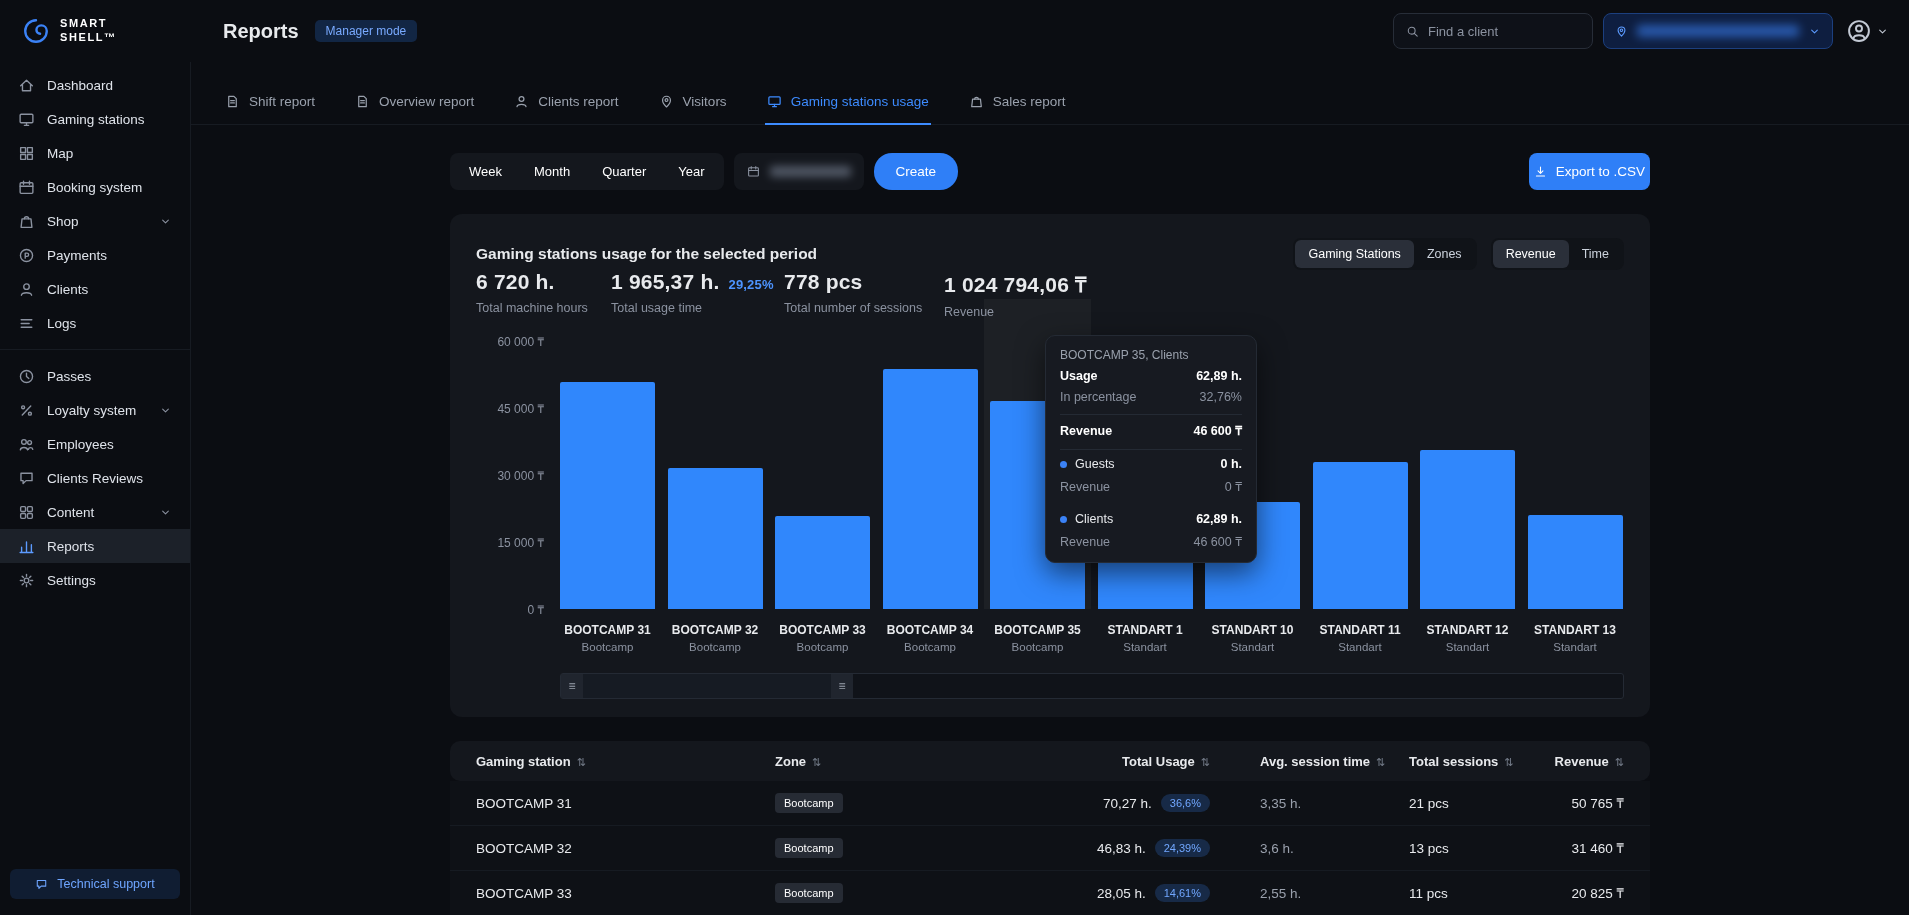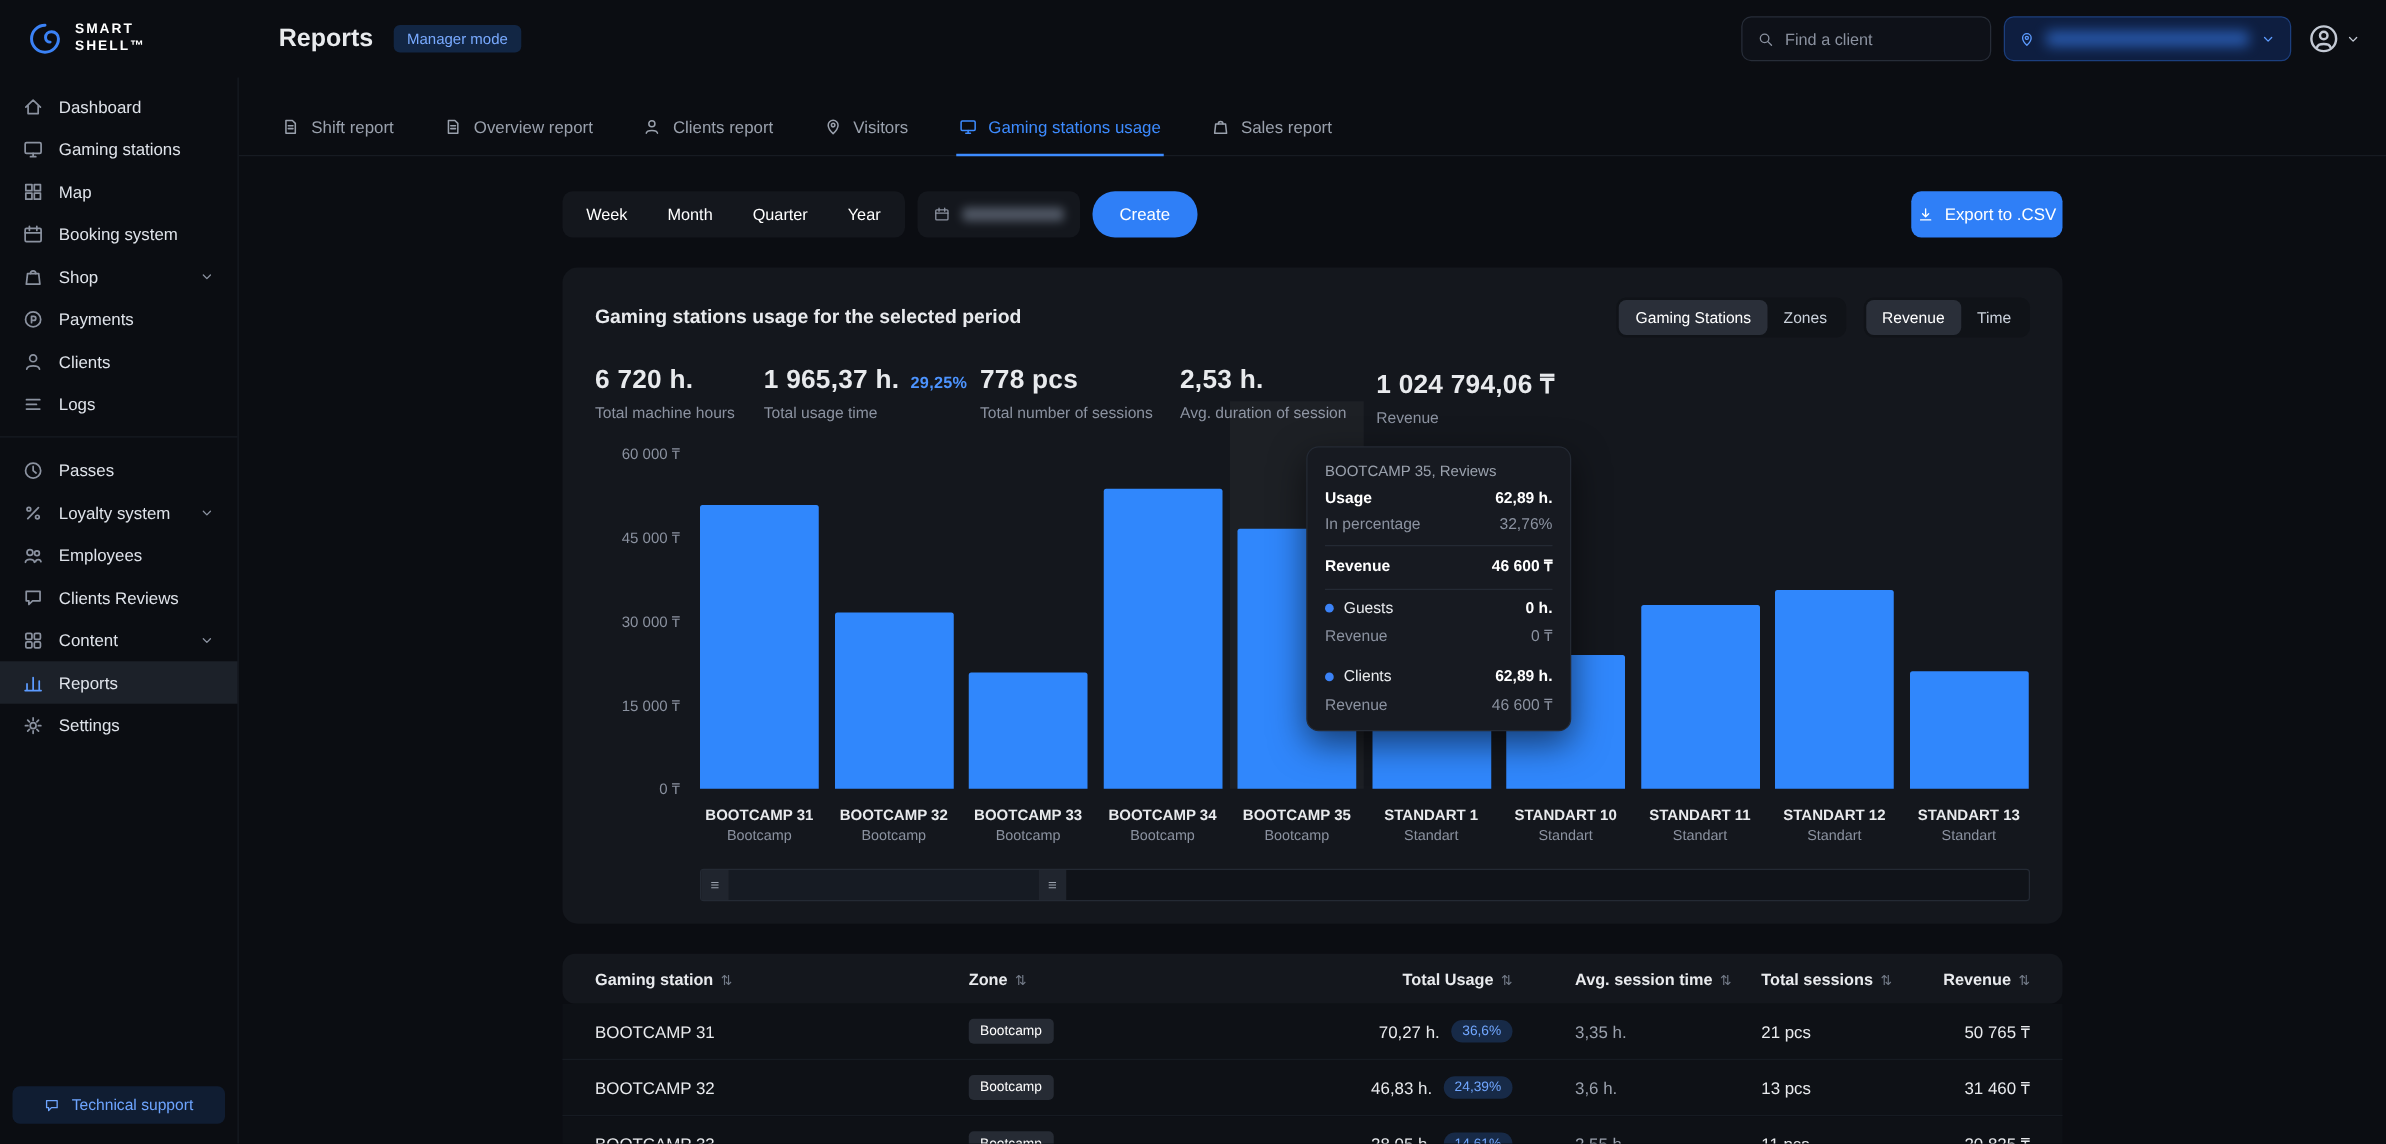--- a/index.html
+++ b/index.html
@@ -56,21 +56,21 @@
   .create-btn { margin-left:10px;border-radius:18px; }
   .export-btn { margin-left:auto; padding:0 5px; }
   
   .card { background:#14171d; border-radius:12px; margin-top:24px; padding:24px 26px 18px; position:relative; }
   .card-head { display:flex; align-items:center; }
   .card-title { font-size:15.5px; font-weight:700; }
   .toggles { margin-left:auto; display:flex; gap:14px; }
   .toggle-group { background:#101318; border-radius:8px; padding:2px; display:flex; }
   .toggle-btn { padding:7px 13px; font-size:12.5px; color:#cbd2dc; border:none; background:none; border-radius:6px; font-family:inherit; cursor:pointer; }
   .toggle-btn.active { background:#2a2f39; color:#fff; }
-  .stats { display:flex; margin-top:22px; }
+  .stats { display:flex; }
   .stat-value { font-size:21px; font-weight:700; display:flex; align-items:baseline; gap:9px; letter-spacing:.2px; }
   .stat-extra { font-size:13px; color:#4d94ff; font-weight:600; }
   .stat-label { font-size:12.5px; color:#8b92a0; margin-top:7px; }
   
   .chart { display:flex; margin-top:10px; }
   .yaxis { width:84px; position:relative; height:268px; margin-top:12px; flex:none; }
   .ytick { position:absolute; right:16px; transform:translateY(-50%); font-size:12px; color:#8b92a0; white-space:nowrap; }
   .plot-col { flex:1; }
   .plot { position:relative; height:268px; margin-top:12px; }
   .bar { position:absolute; bottom:0; width:95px; background:#3087fc; border-radius:2px 2px 0 0; cursor:pointer; }
@@ -445,26 +445,20 @@
                 <span class="stat-extra">29,25%</span>
               </div>
               <div class="stat-label">Total usage time</div>
             </div>
             <div class="stat" style="min-width: 160px;">
               <div class="stat-value">
                 <span>778 pcs</span>
               </div>
               <div class="stat-label">Total number of sessions</div>
             </div>
-            <div class="stat" style="min-width: 157px;">
-              <div class="stat-value">
-                <span>2,53 h.</span>
-              </div>
-              <div class="stat-label">Avg. duration of session</div>
-            </div>
             <div class="stat">
               <div class="stat-value">
                 <span>1 024 794,06 ₸</span>
               </div>
               <div class="stat-label">Revenue</div>
             </div>
           </div>
 
         <div class="chart">
           <div class="yaxis" id="yaxis">
@@ -482,21 +476,21 @@
                 <div class="bar" style="left: 107.5px; height: 141px; background: rgb(48, 135, 252);"></div>
                 <div class="bar" style="left: 215px; height: 93px; background: rgb(48, 135, 252);"></div>
                 <div class="bar" style="left: 322.5px; height: 240px; background: rgb(48, 135, 252);"></div>
                 <div class="bar" style="left: 430px; height: 208px; background: rgb(48, 135, 252);"></div>
                 <div class="bar" style="left: 537.5px; height: 67px; background: rgb(48, 135, 252);"></div>
                 <div class="bar" style="left: 645px; height: 107px; background: rgb(48, 135, 252);"></div>
                 <div class="bar" style="left: 752.5px; height: 147px; background: rgb(48, 135, 252);"></div>
                 <div class="bar" style="left: 860px; height: 159px; background: rgb(48, 135, 252);"></div>
                 <div class="bar" style="left: 967.5px; height: 94px; background: rgb(48, 135, 252);"></div>
                 <div class="tooltip">
-                <div class="tt-title">BOOTCAMP 35, Reviews</div>
+                <div class="tt-title">BOOTCAMP 35, Clients</div>
                 <div class="tt-row">
                     <span class="tt-strong">Usage</span>
                     <span class="tt-strong">62,89 h.</span>
                   </div>
                 <div class="tt-row">
                     <span class="tt-muted">In percentage</span>
                     <span class="tt-muted">32,76%</span>
                   </div>
                 <div class="tt-div"></div>
                 <div class="tt-row">

